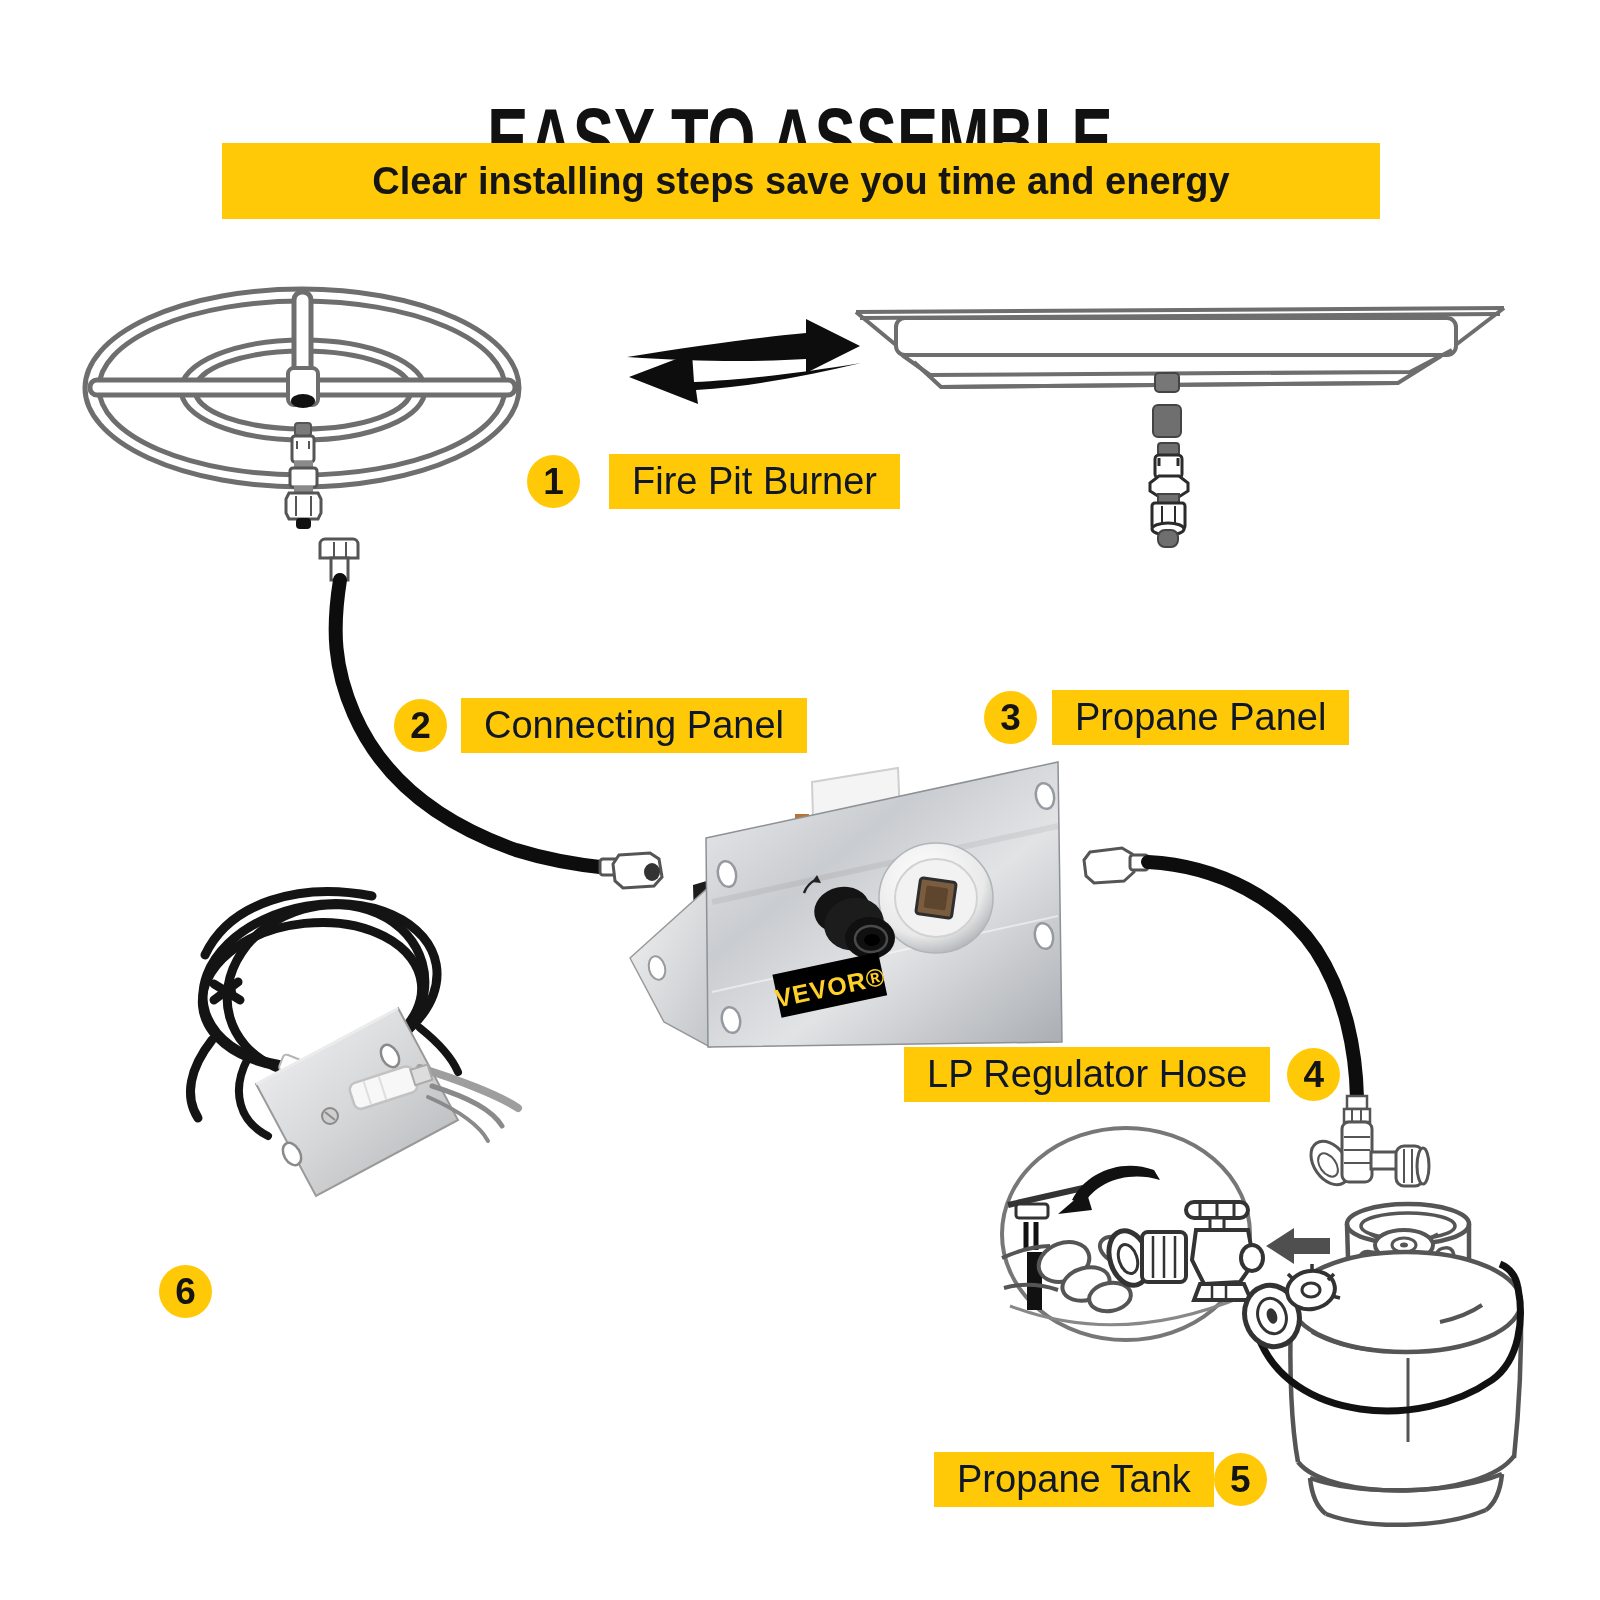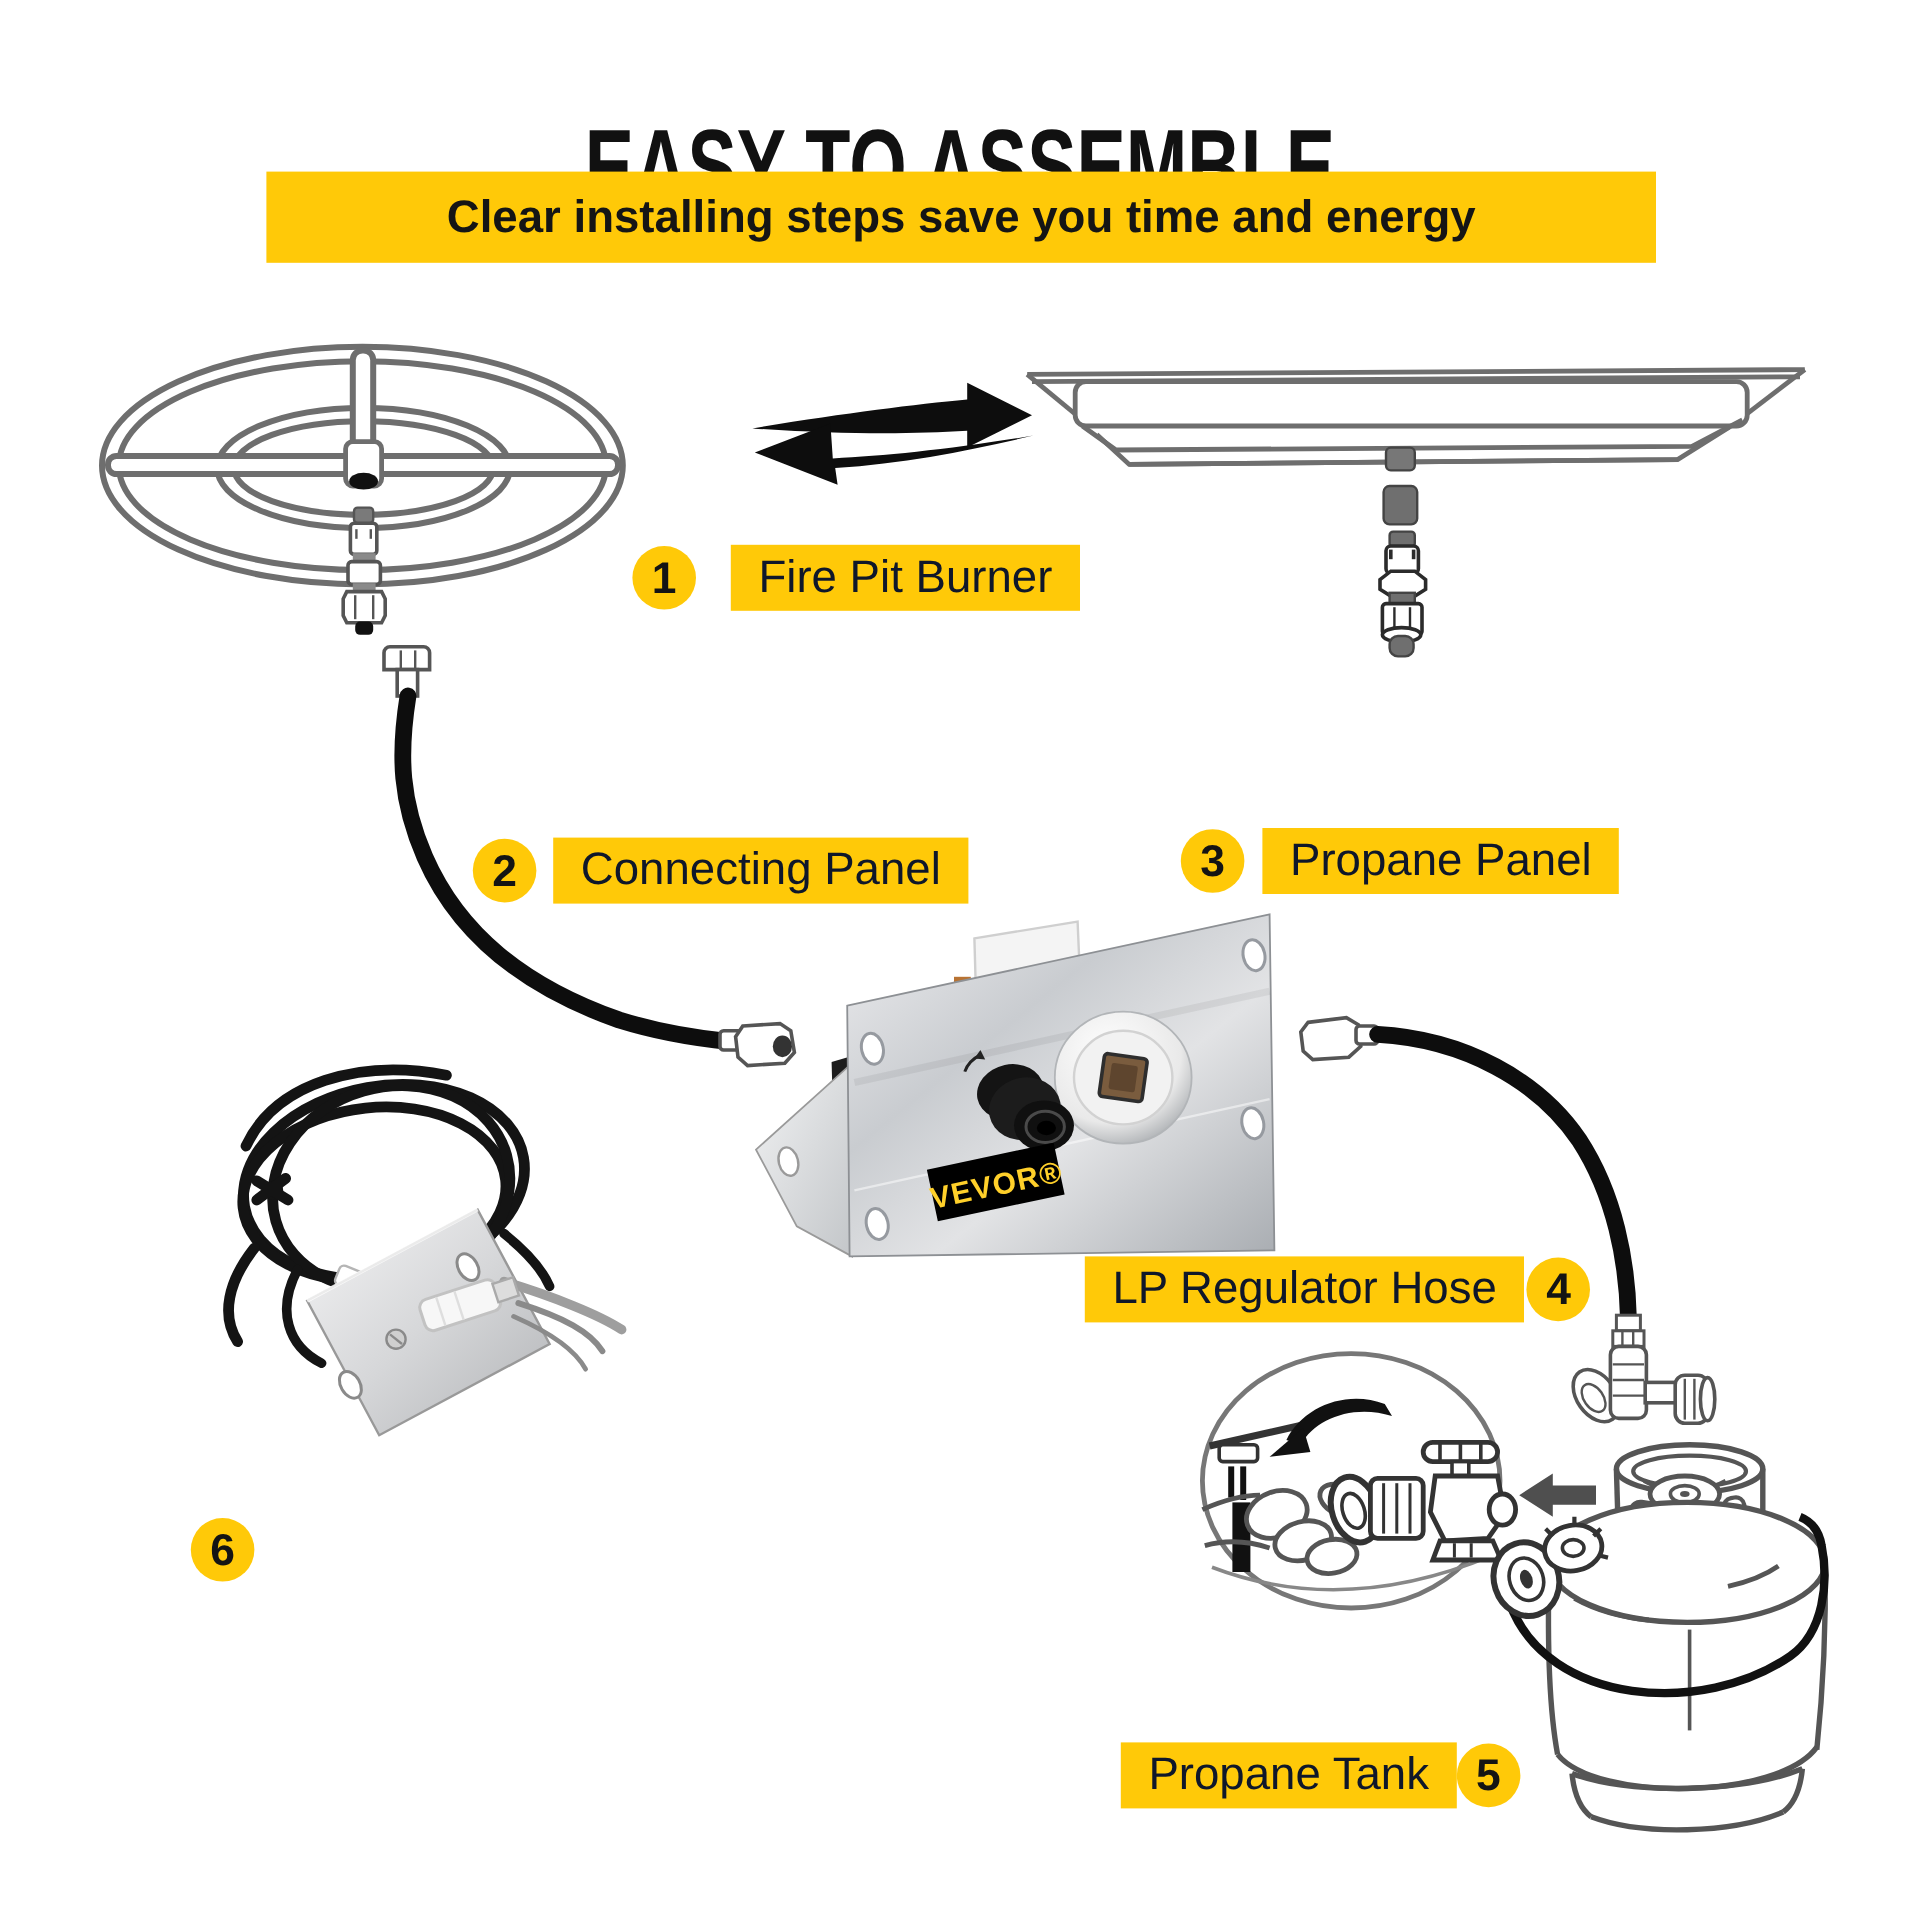--- a/index.html
+++ b/index.html
@@ -293,21 +293,21 @@
   <div class="part-label" style="left:394px;top:698px;gap:14px">
     <span class="part-num">2</span>
     <span class="part-box">Connecting Panel</span>
   </div>
 
   <div class="part-label" style="left:984px;top:690px;gap:15px">
     <span class="part-num">3</span>
     <span class="part-box">Propane Panel</span>
   </div>
 
-  <div class="part-label" style="left:904px;top:1047px;gap:2px">
+  <div class="part-label" style="left:904px;top:1047px;gap:17px">
     <span class="part-box">LP Regulator Hose</span>
     <span class="part-num">4</span>
   </div>
 
   <div class="part-label" style="left:934px;top:1452px;">
     <span class="part-box">Propane Tank</span>
     <span class="part-num">5</span>
   </div>
 
   <div class="part-label" style="left:159px;top:1265px;gap:28px">

